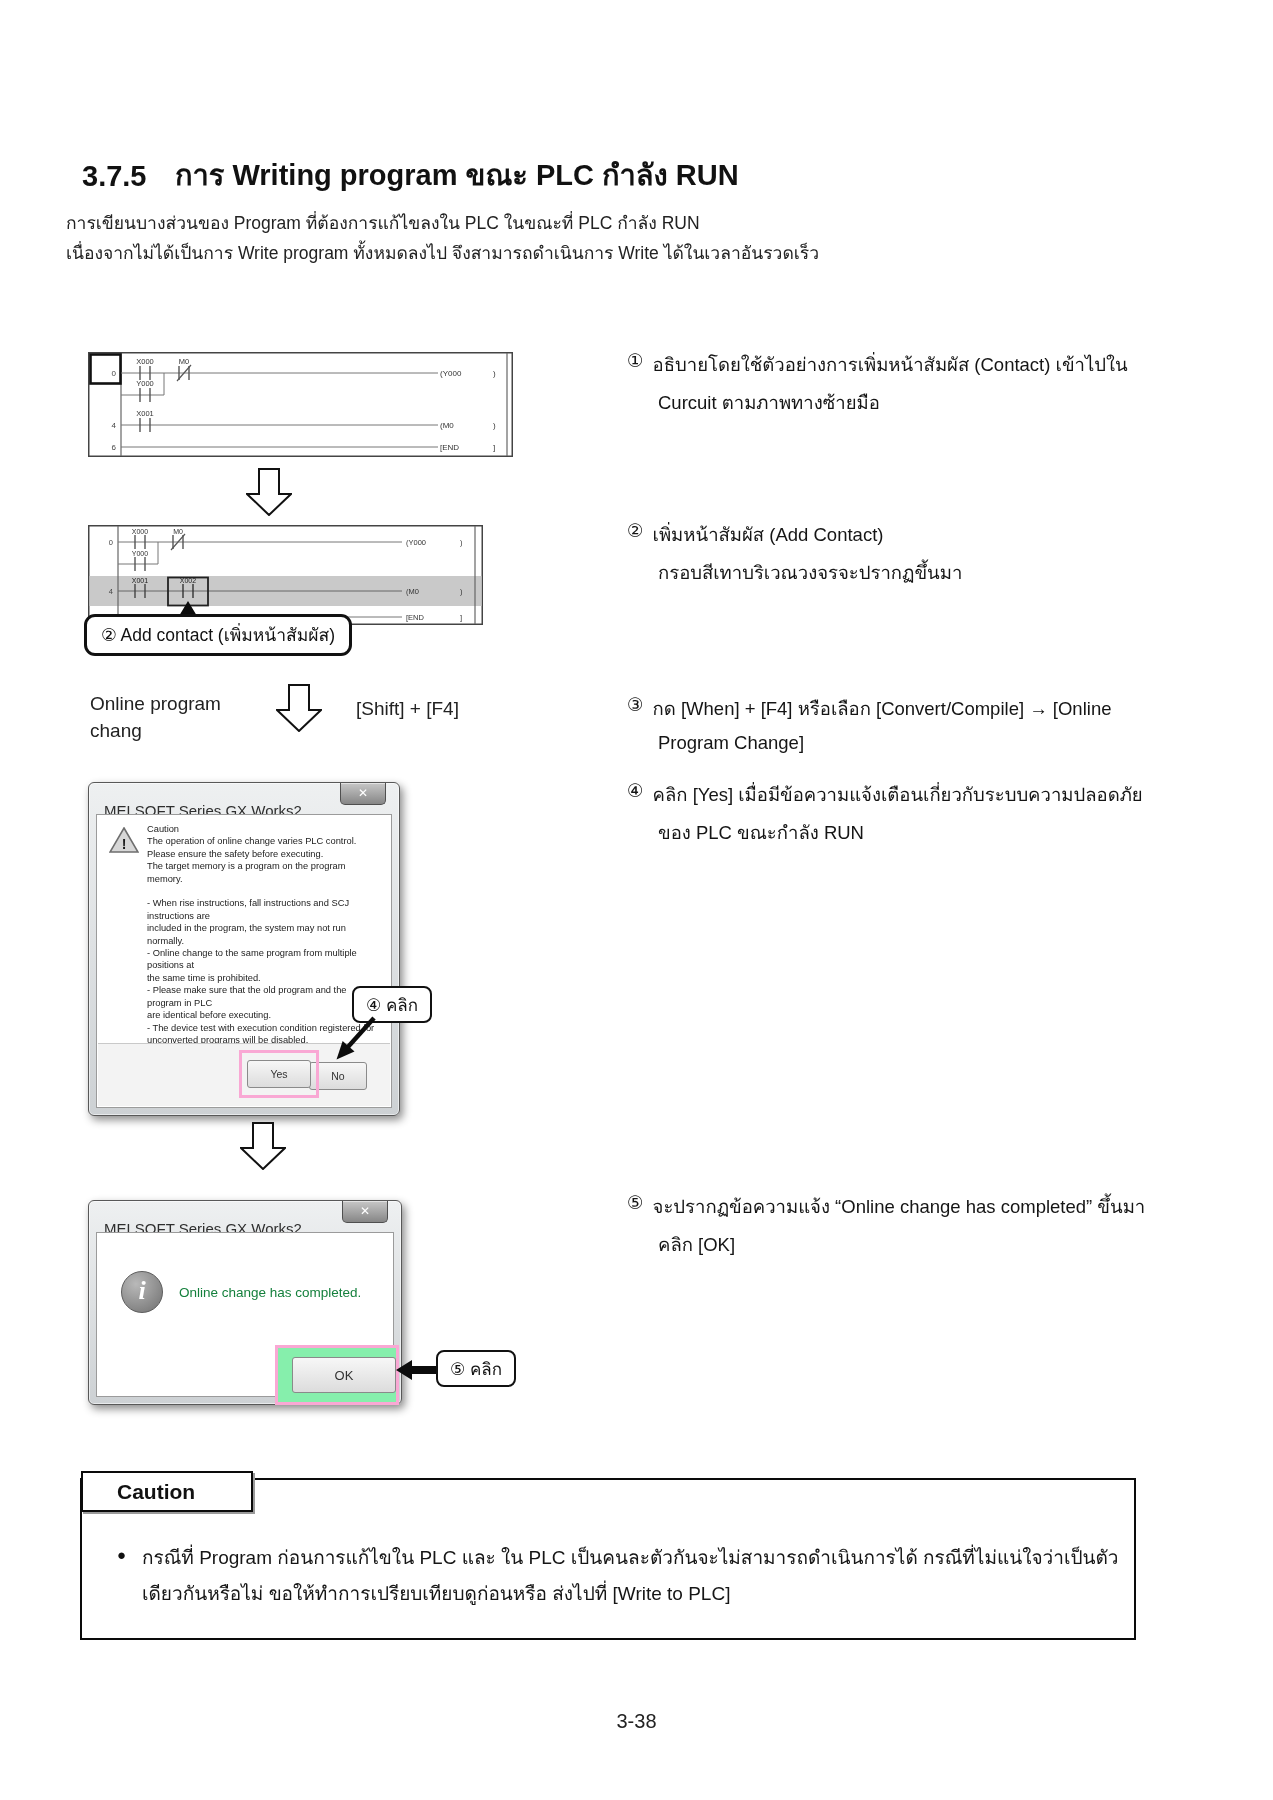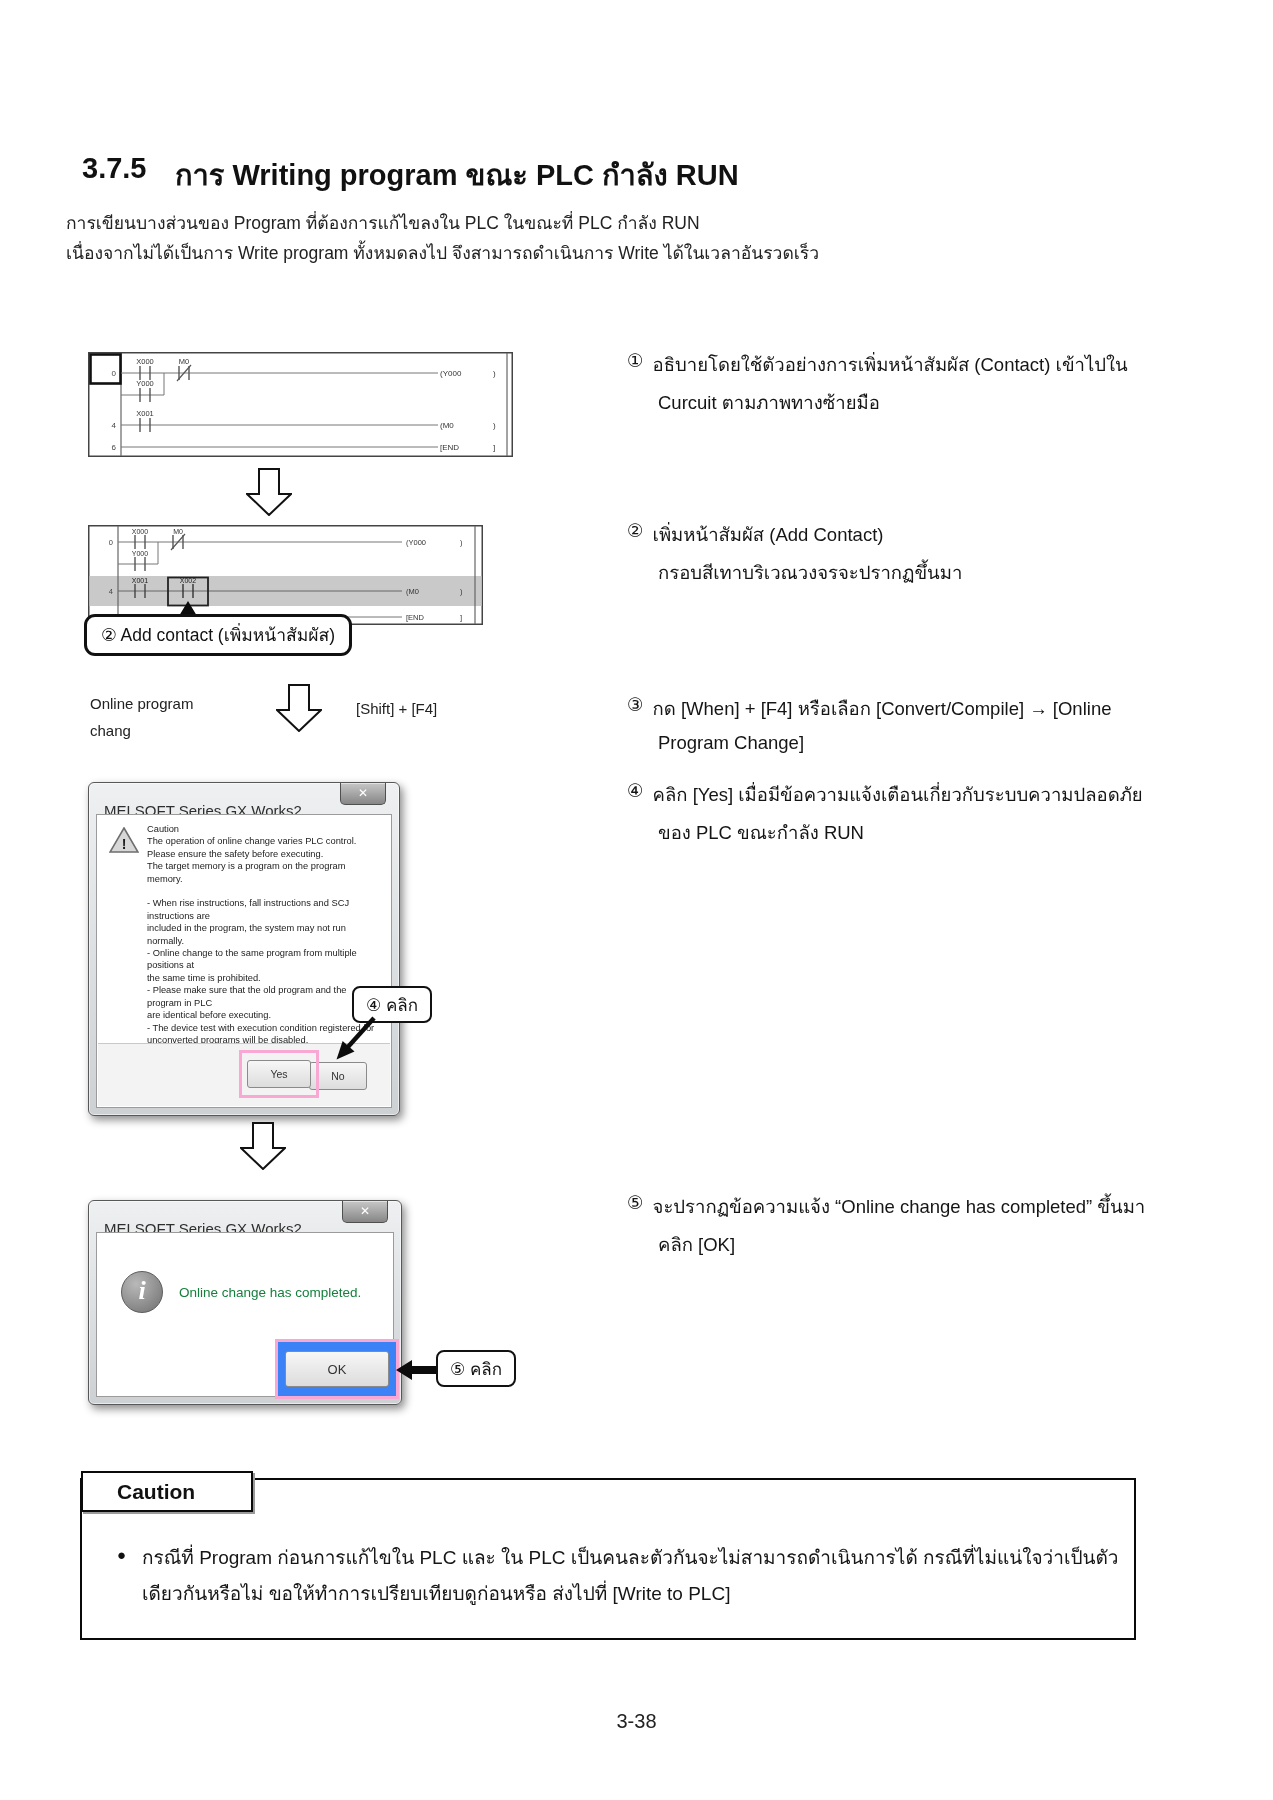--- a/index.html
+++ b/index.html
@@ -1,21 +1,21 @@
 <!DOCTYPE html>
 <html><head>
 <meta charset="utf-8">
 <style>
   html,body{margin:0;padding:0;background:#fff;}
   .page{position:relative;width:1273px;height:1800px;background:#ffffff;overflow:hidden;
         font-family:"Liberation Sans","DejaVu Sans",sans-serif;color:#1a1a1a;}
   .abs{position:absolute;}
 
   
-  .sec-num{position:absolute;left:82px;top:152px;font-size:29px;font-weight:bold;color:#111;}
+  .sec-num{position:absolute;left:82px;top:160px;font-size:29px;font-weight:bold;color:#111;}
   .sec-title{position:absolute;left:175px;top:152px;font-size:29px;font-weight:bold;color:#111;}
   .intro{position:absolute;left:66px;width:800px;font-size:17.5px;color:#222;}
 
   
   .shot{position:absolute;background:#fff;}
   svg text{font-family:"Liberation Sans","DejaVu Sans",sans-serif;}
 
   
   .flow-arrow{position:absolute;width:46px;height:48px;}
 
@@ -48,21 +48,21 @@
        color:#fff;font-family:"Liberation Serif","DejaVu Serif",serif;font-weight:bold;font-style:italic;
        font-size:26px;text-align:center;line-height:38px;}
   .d2-msg{position:absolute;font-size:13.5px;color:#15803d;}
 
   
   .step{position:absolute;left:627px;width:540px;font-size:18.5px;color:#151515;}
   .step .l1{display:flex;gap:9px;align-items:flex-start;}
   .step .num{flex:none;}
   .step .l2{margin-left:31px;margin-top:9px;}
 
-  .flow-text{position:absolute;font-size:15px;color:#222;line-height:27px;}
+  .flow-text{position:absolute;font-size:19px;color:#222;line-height:27px;}
 
   
   .caution-box{position:absolute;left:80px;top:1478px;width:1052px;height:158px;border:2px solid #0a0a0a;background:#fff;}
   .caution-tab{position:absolute;left:81px;top:1471px;width:172px;height:41px;background:#fff;border:2px solid #0a0a0a;
        box-shadow:2px 2px 0 #9a9a9a;font-size:21px;font-weight:bold;color:#111;
        display:flex;align-items:center;padding-left:34px;box-sizing:border-box;z-index:4;}
   .caution-bullet{position:absolute;left:117px;top:1546px;font-size:15px;color:#111;}
   .caution-line{position:absolute;left:142px;font-size:19px;color:#161616;}
 
   .page-num{position:absolute;left:0;right:0;top:1710px;text-align:center;font-size:20px;color:#222;}
@@ -230,21 +230,21 @@
         <polygon points="13,1 33,1 33,26 45,26 23,47 1,26 13,26" fill="#fff" stroke="#111" stroke-width="2"></polygon>
       </svg>
   </div>
 
   <div class="win" style="left:88px;top:1200px;width:312px;height:203px;">
     <div class="win-title">MELSOFT Series GX Works2</div>
     <div class="win-close">✕</div>
     <div class="win-body">
       <div class="info-circle" style="left:24px;top:38px;">i</div>
       <div class="d2-msg" style="left:82px;top:52px;">Online change has completed.</div>
-      <div class="emph-box" style="left:178px;top:106px;width:118px;height:54px;background:#3b82f6;z-index:3;">
+      <div class="emph-box" style="left:178px;top:112px;width:118px;height:54px;background:#86efac;z-index:3;justify-content:flex-end;">
         <div class="btn" style="width:102px;height:34px;font-size:13px;">OK</div>
       </div>
     </div>
   </div>
 
   <div class="abs" style="left:394px;top:1356px;z-index:6;">
     <svg width="44" height="28" viewBox="0 0 44 28">
       <polygon points="2,14 18,4 18,10 43,10 43,18 18,18 18,24" fill="#0c0c0c"></polygon>
     </svg>
   </div>

